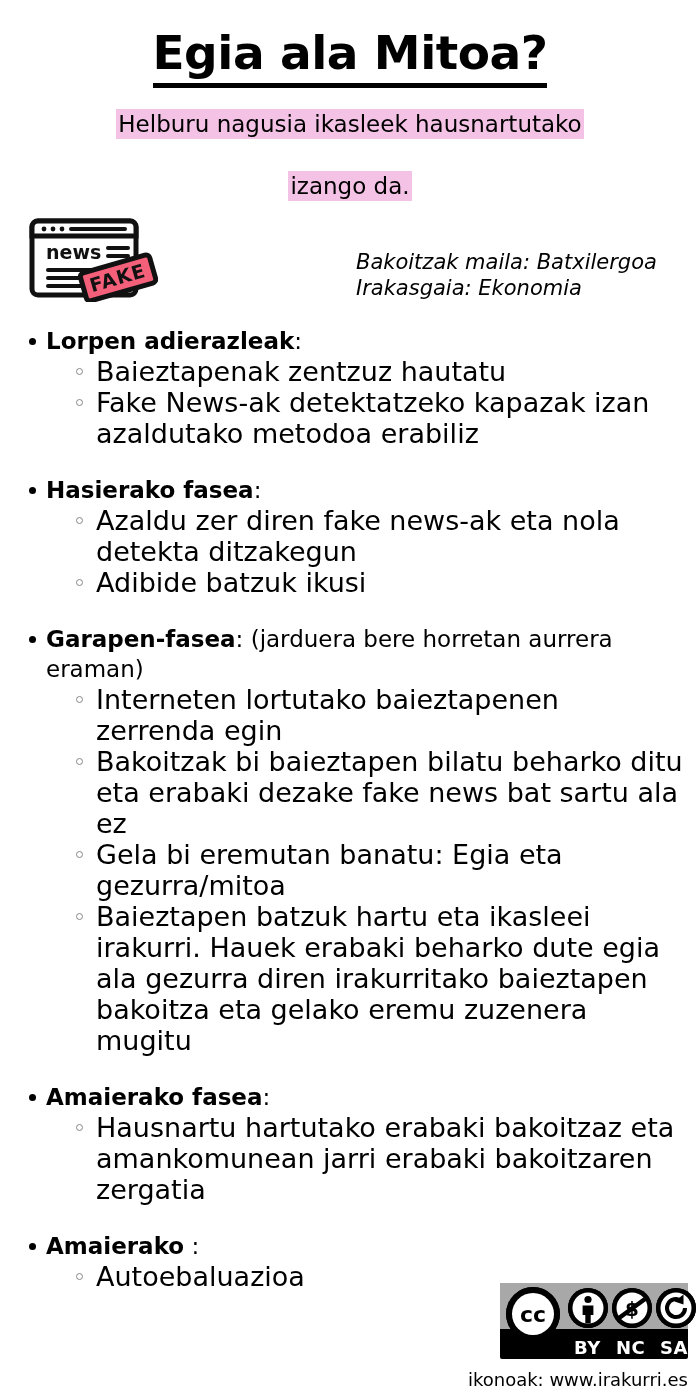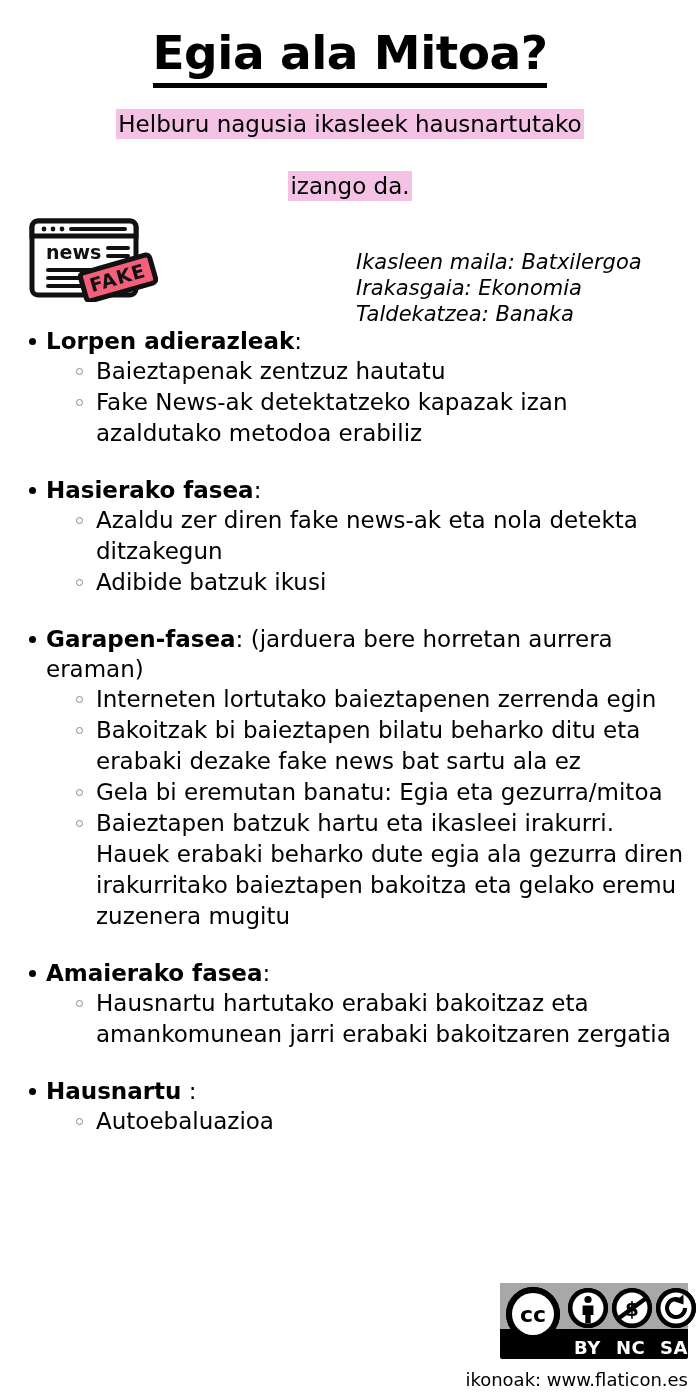--- a/index.html
+++ b/index.html
@@ -91,21 +91,21 @@
     top: 12px;
     width: 7px;
     height: 7px;
     border-radius: 50%;
     background: #000;
   }
   .l2wrap { margin: 0; padding: 0; }
   .l2 {
     position: relative;
     padding-left: 82px;
-    font-size: 23px;
+    font-size: 27px;
     line-height: 31px;
   }
   .l2::before {
     content: "";
     position: absolute;
     left: 62px;
     top: 12px;
     width: 7px;
     height: 7px;
     border-radius: 50%;
@@ -204,23 +204,22 @@
       <rect x="20" y="68" width="45" height="4" rx="2" fill="#111111"></rect>
 
       <g transform="rotate(-16 90 62)">
         <rect x="56" y="48" width="72" height="29" rx="4" fill="#f4607a" stroke="#111111" stroke-width="5"></rect>
         <text x="63" y="69" font-family="'DejaVu Sans','Liberation Sans',sans-serif" font-size="19" font-weight="bold" fill="#111111" letter-spacing="1">FAKE</text>
       </g>
     </svg>
   </div>
 
   <div class="meta">
-    <div>Ikasleen maila: Batxilergoa</div>
+    <div>Bakoitzak maila: Batxilergoa</div>
     <div>Irakasgaia: Ekonomia</div>
-    <div>Taldekatzea: Banaka</div>
   </div>
 </div>
 
 <div class="outline">
 
   <div>
     <div class="l1"><span class="btext"><b>Lorpen adierazleak</b><span>:</span></span></div>
     <div class="l2wrap">
       <div class="l2">Baieztapenak zentzuz hautatu</div>
       <div class="l2">Fake News-ak detektatzeko kapazak izan azaldutako metodoa erabiliz</div>
@@ -250,21 +249,21 @@
 
   <div>
     <div class="l1"><span class="btext"><b>Amaierako fasea</b><span>:</span></span></div>
     <div class="l2wrap">
       <div class="l2">Hausnartu hartutako erabaki bakoitzaz eta amankomunean jarri erabaki bakoitzaren zergatia</div>
     </div>
   </div>
   <div class="gap"></div>
 
   <div>
-    <div class="l1"><span class="btext"><b>Hausnartu</b><span> :</span></span></div>
+    <div class="l1"><span class="btext"><b>Amaierako</b><span> :</span></span></div>
     <div class="l2wrap">
       <div class="l2">Autoebaluazioa</div>
     </div>
   </div>
 
 </div>
 
 <div class="footer">
 
   <div class="ccbadge">
@@ -305,14 +304,14 @@
       </svg>
     </span>
 
     <div class="ccbar">
       <span class="b1">BY</span>
       <span class="b2">NC</span>
       <span class="b3">SA</span>
     </div>
   </div>
 
-  <div class="credit">ikonoak: www.flaticon.es</div>
+  <div class="credit">ikonoak: www.irakurri.es</div>
 </div>
 
 </body></html>

